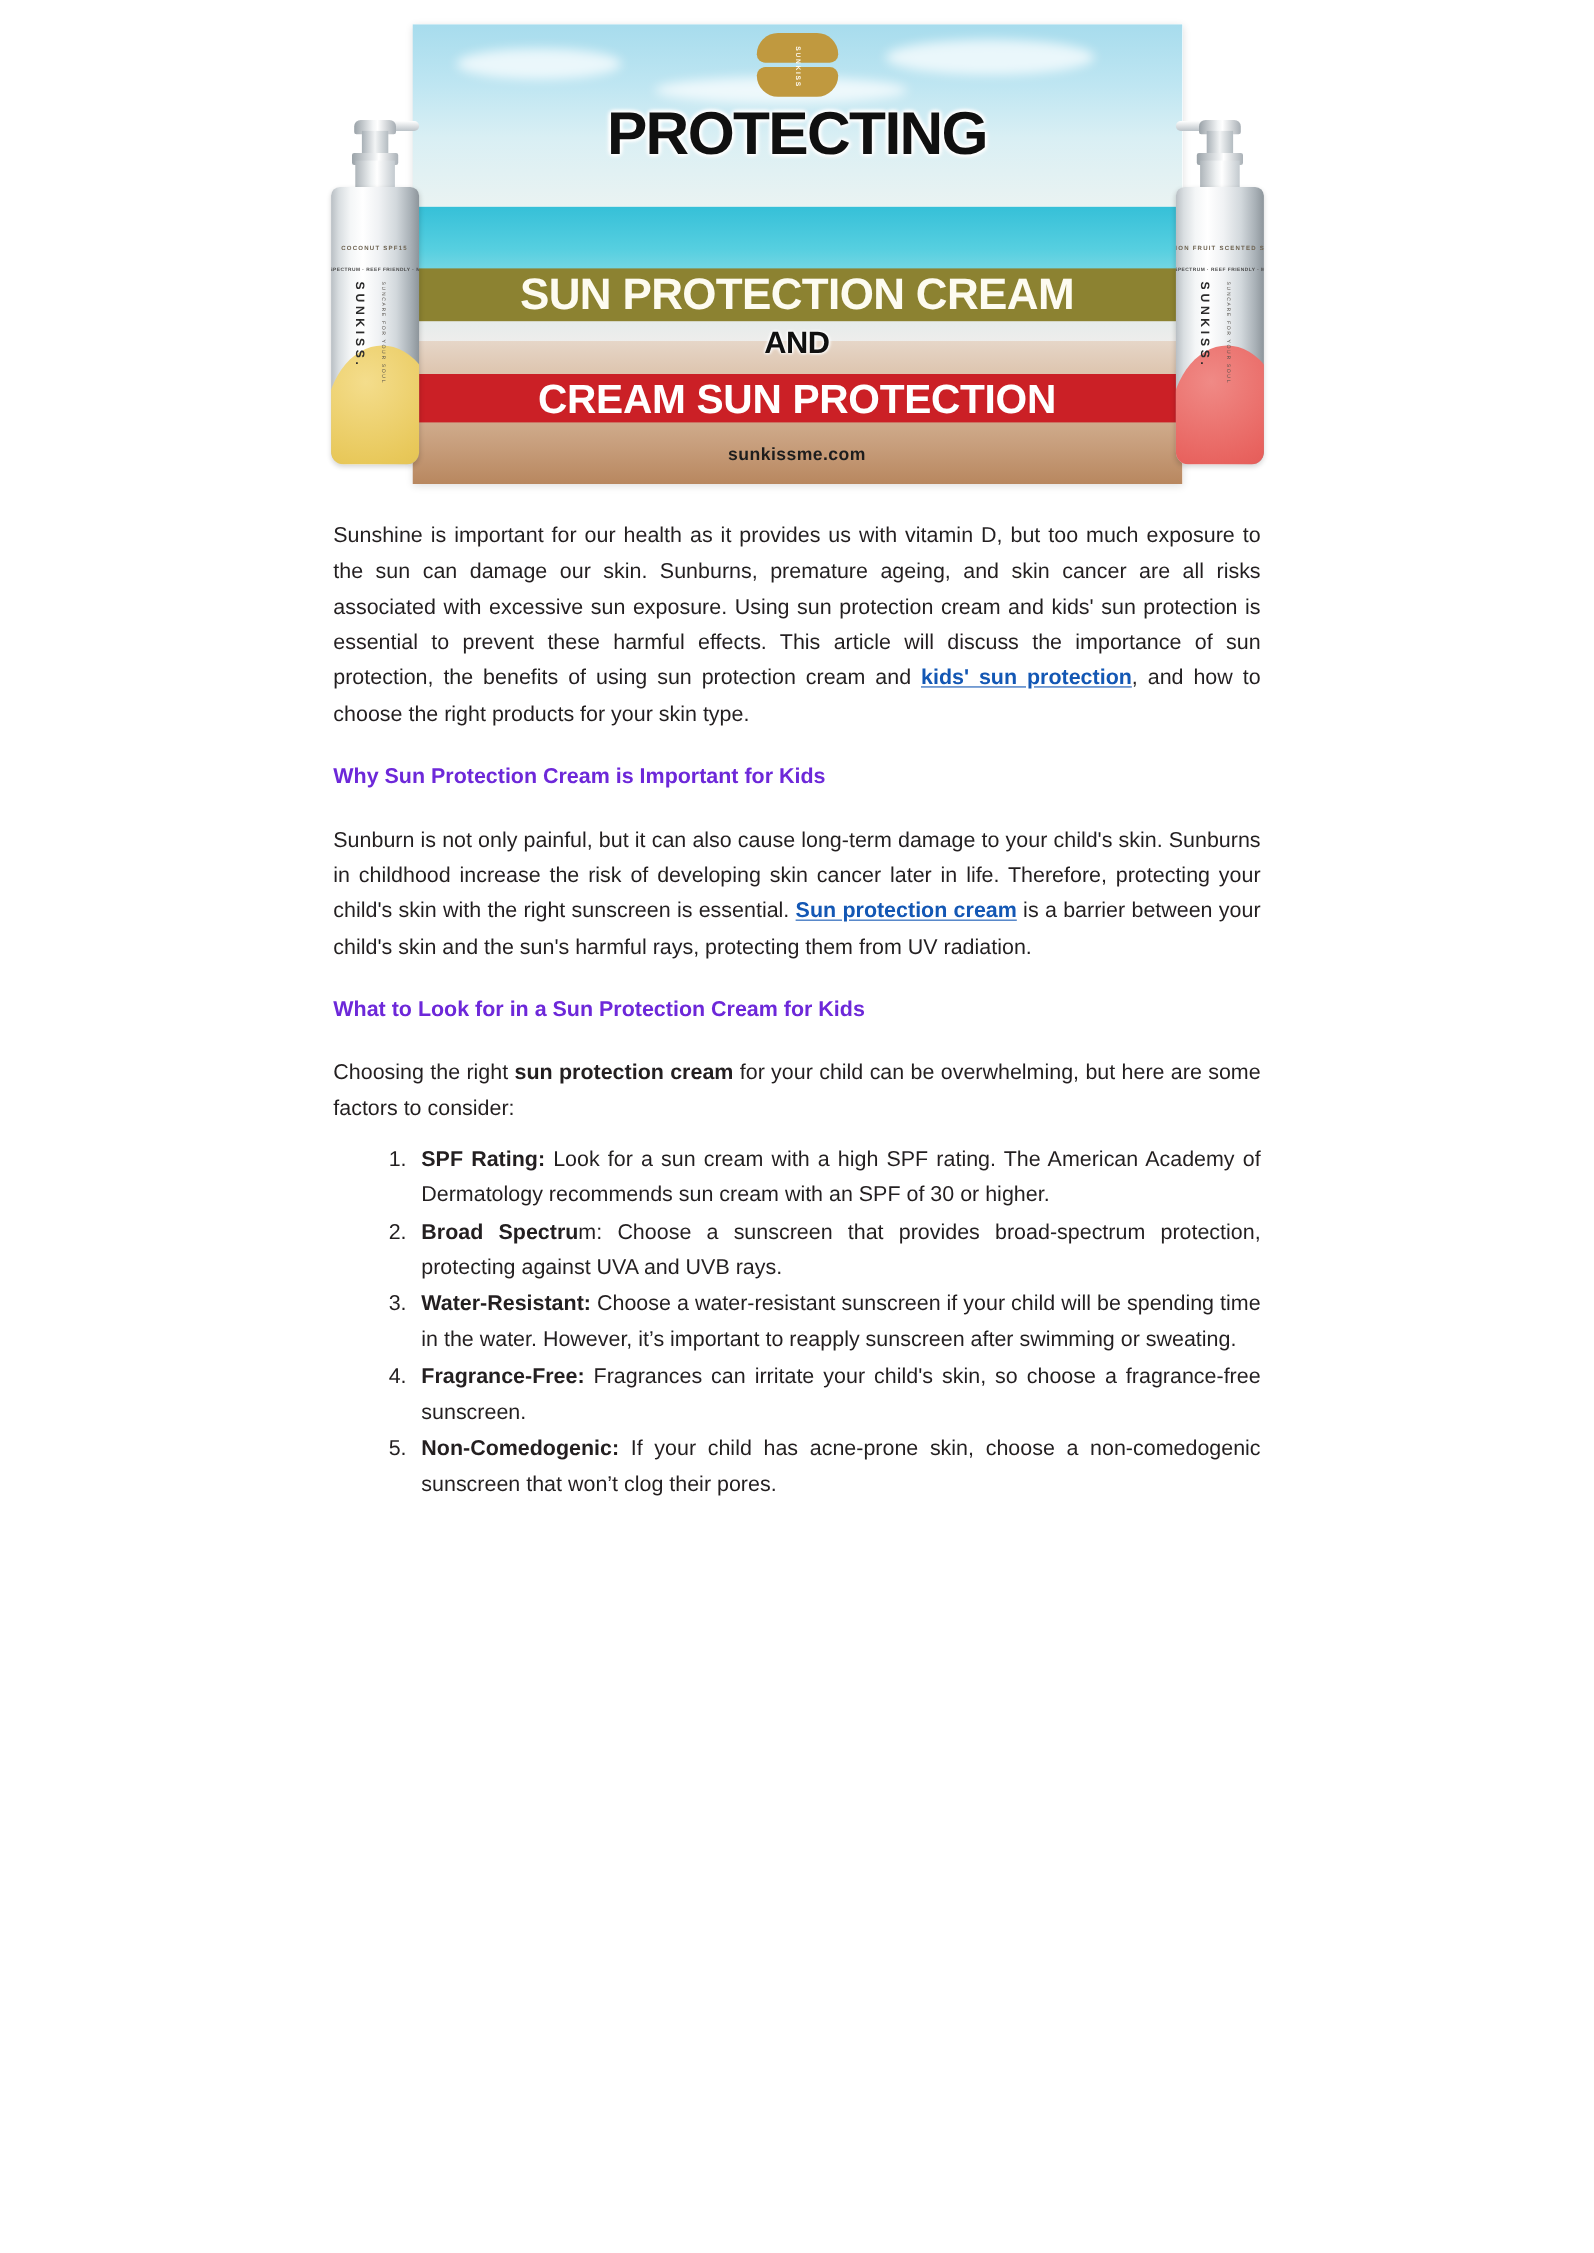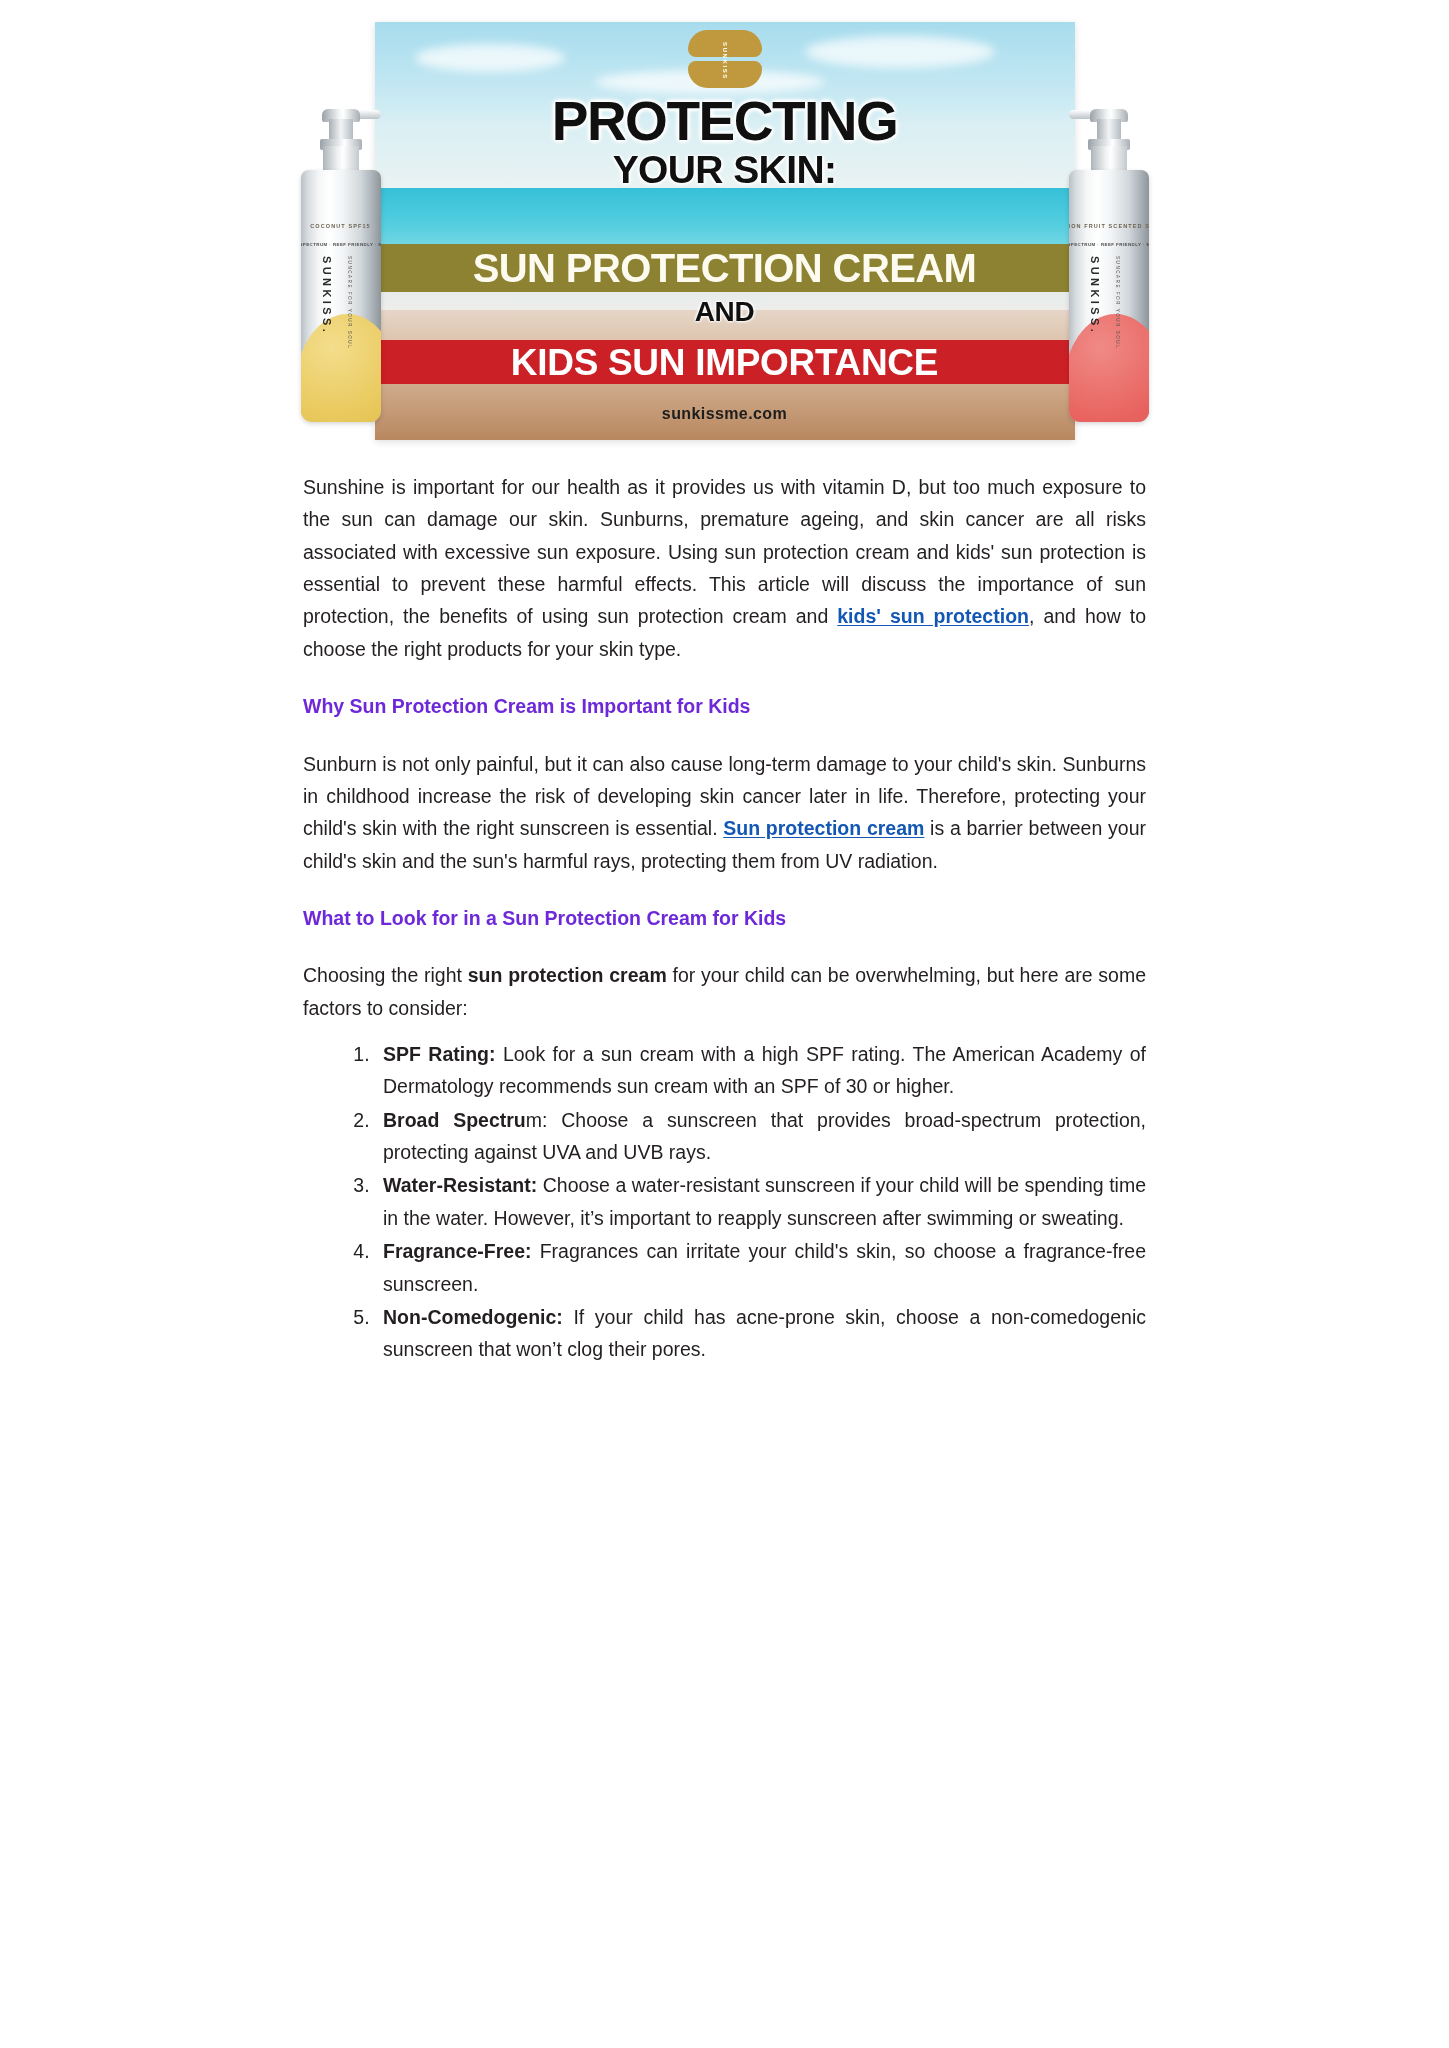--- a/index.html
+++ b/index.html
@@ -445,24 +445,23 @@
         <div class="logo-badge">
           <div class="lb-top"></div>
           <div class="lb-bot"></div>
           <div class="lb-txt">SUNKISS</div>
         </div>
 
         <div class="olive-band"></div>
         <div class="red-band"></div>
 
         <div class="poster-text pt1">PROTECTING</div>
-        <div class="poster-text pt2">YOUR SKIN:</div>
         <div class="poster-text pt4">SUN PROTECTION CREAM</div>
         <div class="poster-text pt5">AND</div>
-        <div class="poster-text pt6">KIDS SUN IMPORTANCE</div>
+        <div class="poster-text pt6">CREAM SUN PROTECTION</div>
         <div class="poster-text pt7">sunkissme.com</div>
       </div>
 
     </div>
   </div>
 
   <div class="body-col">
 
     <p class="para first"><span>Sunshine is important for our health as it provides us with vitamin D, but too much exposure to the sun can damage our skin. Sunburns, premature ageing, and skin cancer are all risks associated with excessive sun exposure. Using sun protection cream and kids' sun protection is essential to prevent these harmful effects. This article will discuss the importance of sun protection, the benefits of using sun protection cream and </span><a class="doclink" href="#">kids' sun protection</a><span>, and how to choose the right products for your skin type.</span></p>
 

